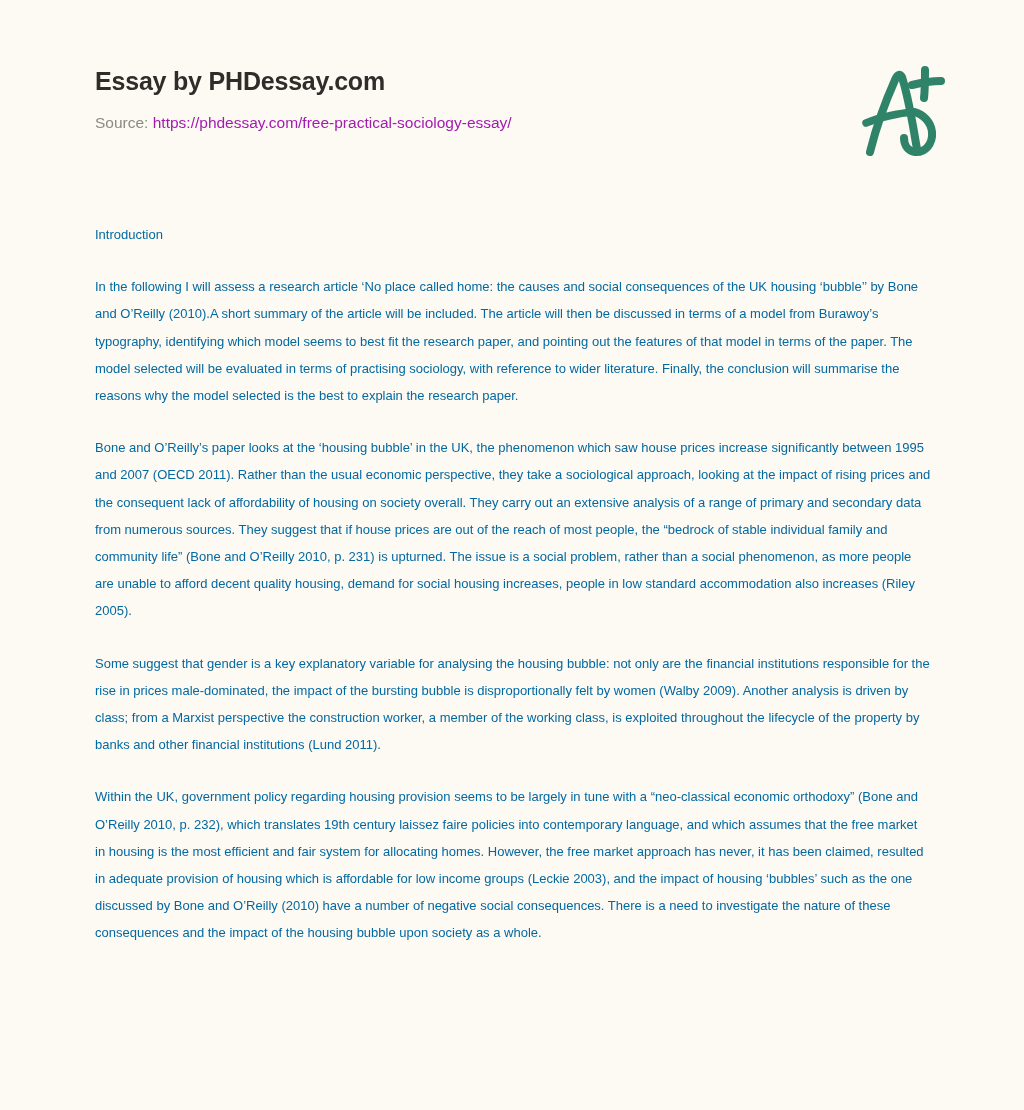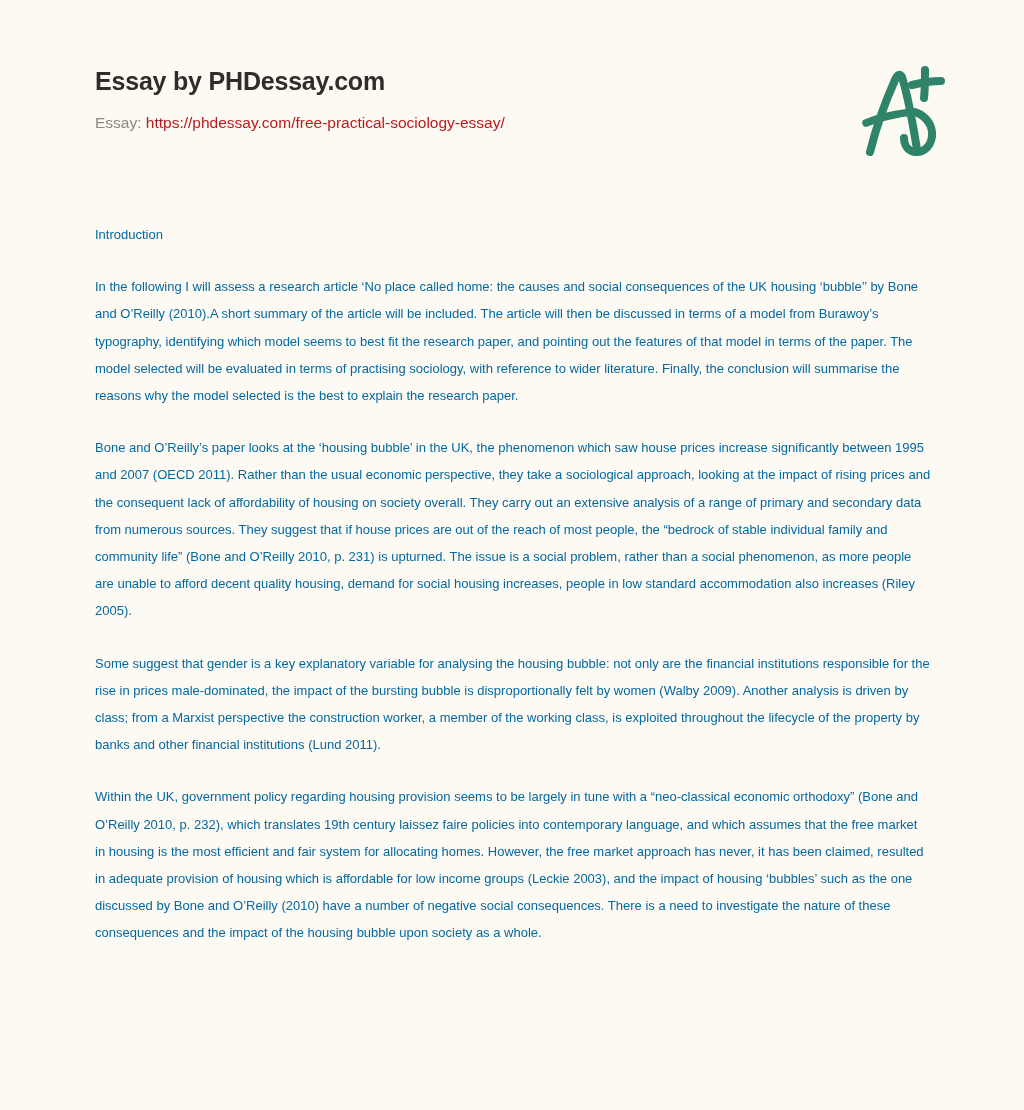--- a/index.html
+++ b/index.html
@@ -32,21 +32,21 @@
     margin: 0;
   }
   .source-line {
     margin-top: 17px;
     font-size: 15.5px;
     line-height: 1.3;
     color: #8d8883;
     font-weight: 400;
   }
   .source-url {
-    color: #b91c1c;
+    color: #a21caf;
     text-decoration: none;
   }
   .logo {
     position: absolute;
     top: 56px;
     right: 58px;
     width: 120px;
     height: 110px;
   }
   .logo svg { display: block; width: 120px; height: 110px; }
@@ -76,21 +76,21 @@
   .para:last-child { margin-bottom: 0; }
 </style>
 </head>
 <body>
 
 <div class="page">
 
   <div class="header">
     <div class="brand-line">Essay by PHDessay.com</div>
     <div class="source-line">
-      <span>Essay:</span>
+      <span>Source:</span>
       <a class="source-url" href="#">https://phdessay.com/free-practical-sociology-essay/</a>
     </div>
 
     <div class="logo">
       <svg viewBox="0 0 120 110" xmlns="http://www.w3.org/2000/svg" aria-hidden="true">
         <g fill="none" stroke="#2f8368" stroke-linecap="round" stroke-linejoin="round">
           <path d="M24 96 C30 72 40 44 49 24 C51 19 54 17 56 21 C60 34 64 53 67 70 C69 81 70 88 71 93" stroke-width="8"></path>
           <path d="M20 67 C32 62 52 57 68 56" stroke-width="7.5"></path>
           <path d="M68 56 C77 58 85 66 86 76 C87 88 79 97 69 96 C62 95 58 89 58 82" stroke-width="8"></path>
           <path d="M66 29 C74 27 86 25 95 25" stroke-width="8"></path>

